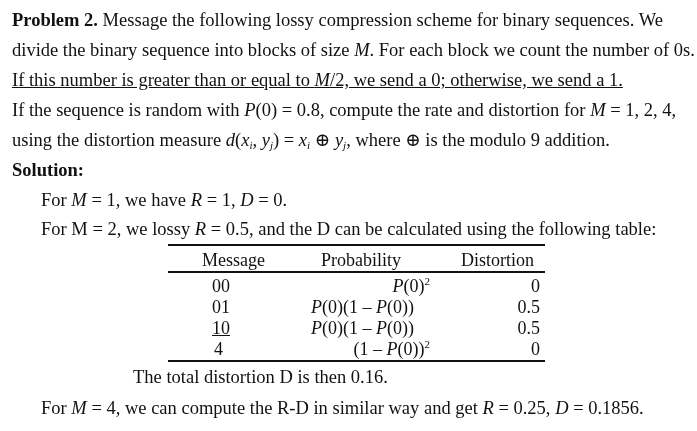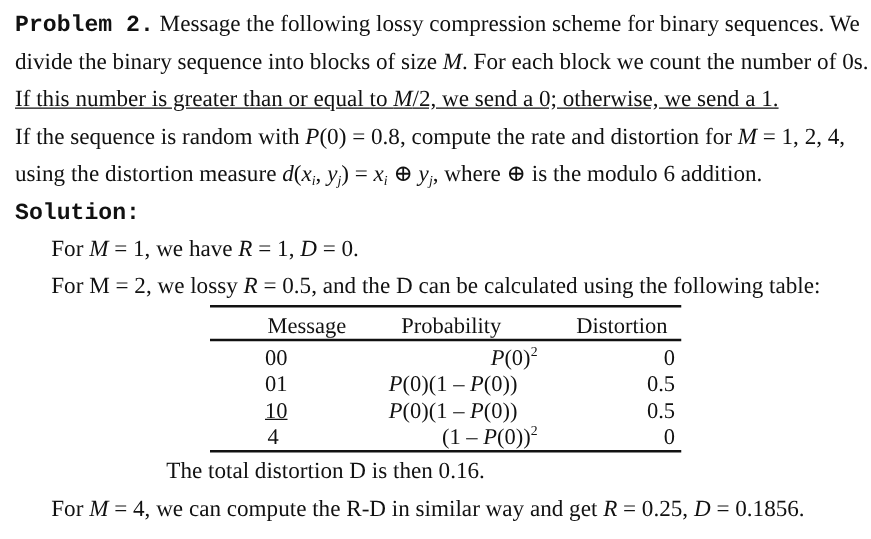--- a/index.html
+++ b/index.html
@@ -1,20 +1,20 @@
 <!DOCTYPE html>
 <html><head>
 <meta charset="utf-8">
 <style>
   html, body { margin:0; padding:0; background:#ffffff; }
   body { width:697px; height:431px; position:relative; overflow:hidden;
          font-family:"Liberation Serif", "DejaVu Serif", serif; color:#111; font-size:18.5px; }
   .line { position:absolute; white-space:nowrap; line-height:22px; }
   i { font-style:italic; }
-  b { font-weight:bold;font-family:Liberation Mono, monospace; }
+  b { font-weight:bold; }
   .rule { position:absolute; height:1.5px; background:#111; }
   .cell { position:absolute; white-space:nowrap; line-height:20px; font-size:18px; }
   sup { font-size:11px; vertical-align:7px; line-height:0; }
   sub { font-size:11px; vertical-align:-3px; line-height:0; }
 </style>
 </head>
 <body>
 
 <div class="line" style="left:12px; top:9px;">
   <b>Problem 2.</b><span> Message the following lossy compression scheme for binary sequences. We</span>
@@ -22,38 +22,38 @@
 <div class="line" style="left:12px; top:39px;">
   <span>divide the binary sequence into blocks of size </span><i>M</i><span>. For each block we count the number of 0s.</span>
 </div>
 <div class="line" style="left:12px; top:69px;text-decoration:underline;">
   <span>If this number is greater than or equal to </span><i>M</i><span>/2, we send a 0; otherwise, we send a 1.</span>
 </div>
 <div class="line" style="left:12px; top:99px;">
   <span>If the sequence is random with </span><i>P</i><span>(0) = 0.8, compute the rate and distortion for </span><i>M</i><span> = 1, 2, 4,</span>
 </div>
 <div class="line" style="left:12px; top:129px;">
-  <span>using the distortion measure </span><i>d</i><span>(</span><i>x</i><sub><i>i</i></sub><span>, </span><i>y</i><sub><i>j</i></sub><span>) = </span><i>x</i><sub><i>i</i></sub><span> ⊕ </span><i>y</i><sub><i>j</i></sub><span>, where ⊕ is the modulo 6 addition.</span>
+  <span>using the distortion measure </span><i>d</i><span>(</span><i>x</i><sub><i>i</i></sub><span>, </span><i>y</i><sub><i>j</i></sub><span>) = </span><i>x</i><sub><i>i</i></sub><span> ⊕ </span><i>y</i><sub><i>j</i></sub><span>, where ⊕ is the modulo 9 addition.</span>
 </div>
 
 <div class="line" style="left:12px; top:159px;">
   <b>Solution:</b>
 </div>
 
 <div class="line" style="left:41px; top:189px;">
   <span>For </span><i>M</i><span> = 1, we have </span><i>R</i><span> = 1, </span><i>D</i><span> = 0.</span>
 </div>
 
 <div class="line" style="left:41px; top:218px;">
   <span>For M = 2, we lossy </span><i>R</i><span> = 0.5, and the D can be calculated using the following table:</span>
 </div>
 
 <div>
   <div class="rule" style="left:168px; top:244px; width:377px;"></div>
-  <div class="cell" style="left:214px; top:250px;">Message</div>
+  <div class="cell" style="left:202px; top:250px;">Message</div>
   <div class="cell" style="left:321px; top:250px;">Probability</div>
   <div class="cell" style="left:461px; top:250px;">Distortion</div>
   <div class="rule" style="left:168px; top:271px; width:377px;"></div>
 
   <div class="cell" style="left:212px; top:276px;">00</div>
   <div class="cell" style="right:267px; top:276px;"><i>P</i><span>(0)</span><sup>2</sup></div>
   <div class="cell" style="right:157px; top:276px;">0</div>
 
   <div class="cell" style="left:212px; top:297px;text-align:right;">01</div>
   <div class="cell" style="right:283px; top:297px;"><i>P</i><span>(0)(1 – </span><i>P</i><span>(0))</span></div>

